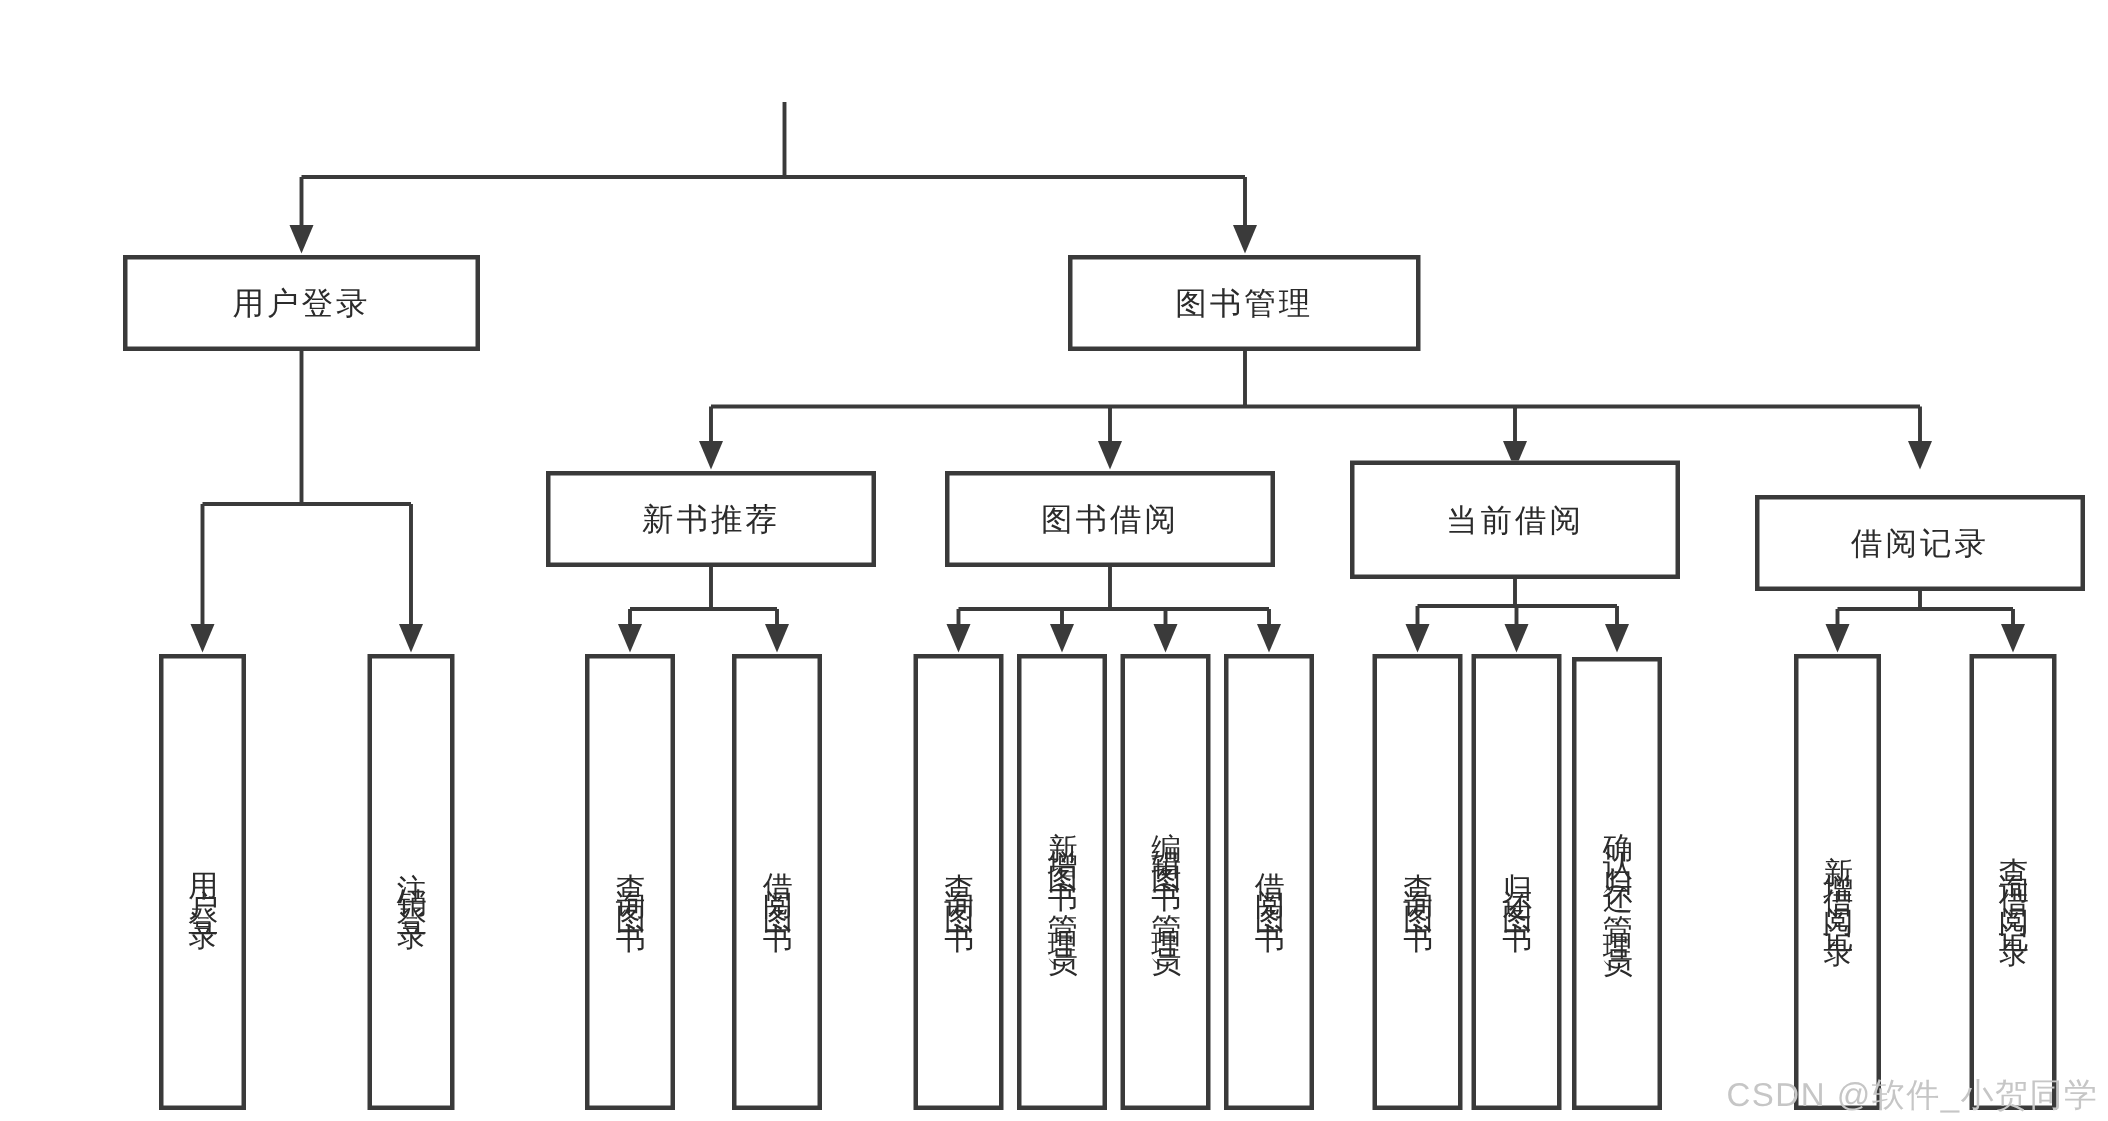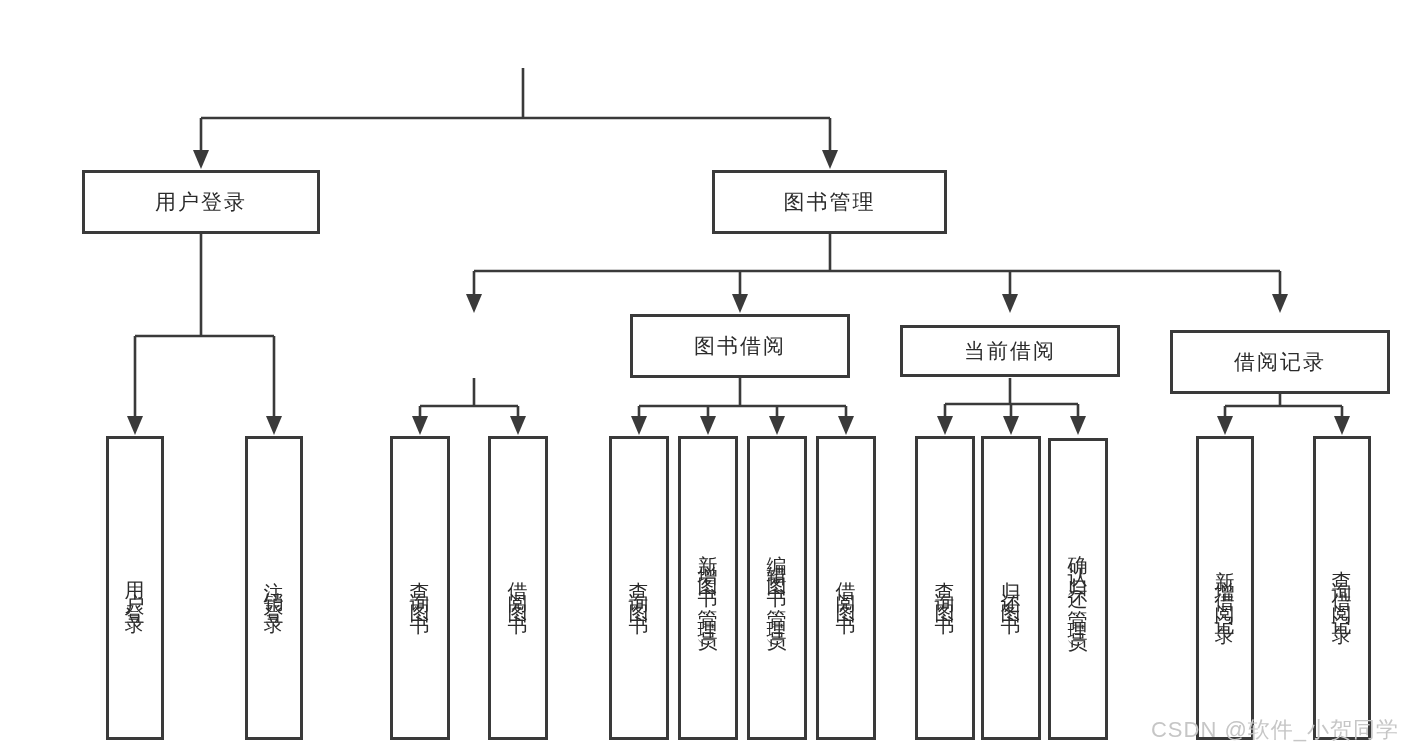--- a/index.html
+++ b/index.html
@@ -60,24 +60,27 @@
   </svg>
 
 
   <div class="node h" style="left:82px;top:170px;width:238px;height:64px;">
     <span class="lbl">用户登录</span>
   </div>
   <div class="node h" style="left:712px;top:170px;width:235px;height:64px;">
     <span class="lbl">图书管理</span>
   </div>
 
+  <div class="node h" style="left:364px;top:314px;width:220px;height:64px;">
+    <span class="lbl">新书推荐</span>
+  </div>
   <div class="node h" style="left:630px;top:314px;width:220px;height:64px;">
     <span class="lbl">图书借阅</span>
   </div>
-  <div class="node h" style="left:900px;top:325px;width:220px;height:52px;text-align:center;">
+  <div class="node h" style="left:900px;top:307px;width:220px;height:79px;text-align:center;">
     <span class="lbl">当前借阅</span>
   </div>
   <div class="node h" style="left:1170px;top:330px;width:220px;height:64px;">
     <span class="lbl">借阅记录</span>
   </div>
 
   <div class="node v" style="left:106px;top:436px;width:58px;height:304px;">
     <span class="vlbl">用户登录</span>
   </div>
   <div class="node v" style="left:245px;top:436px;width:58px;height:304px;">

